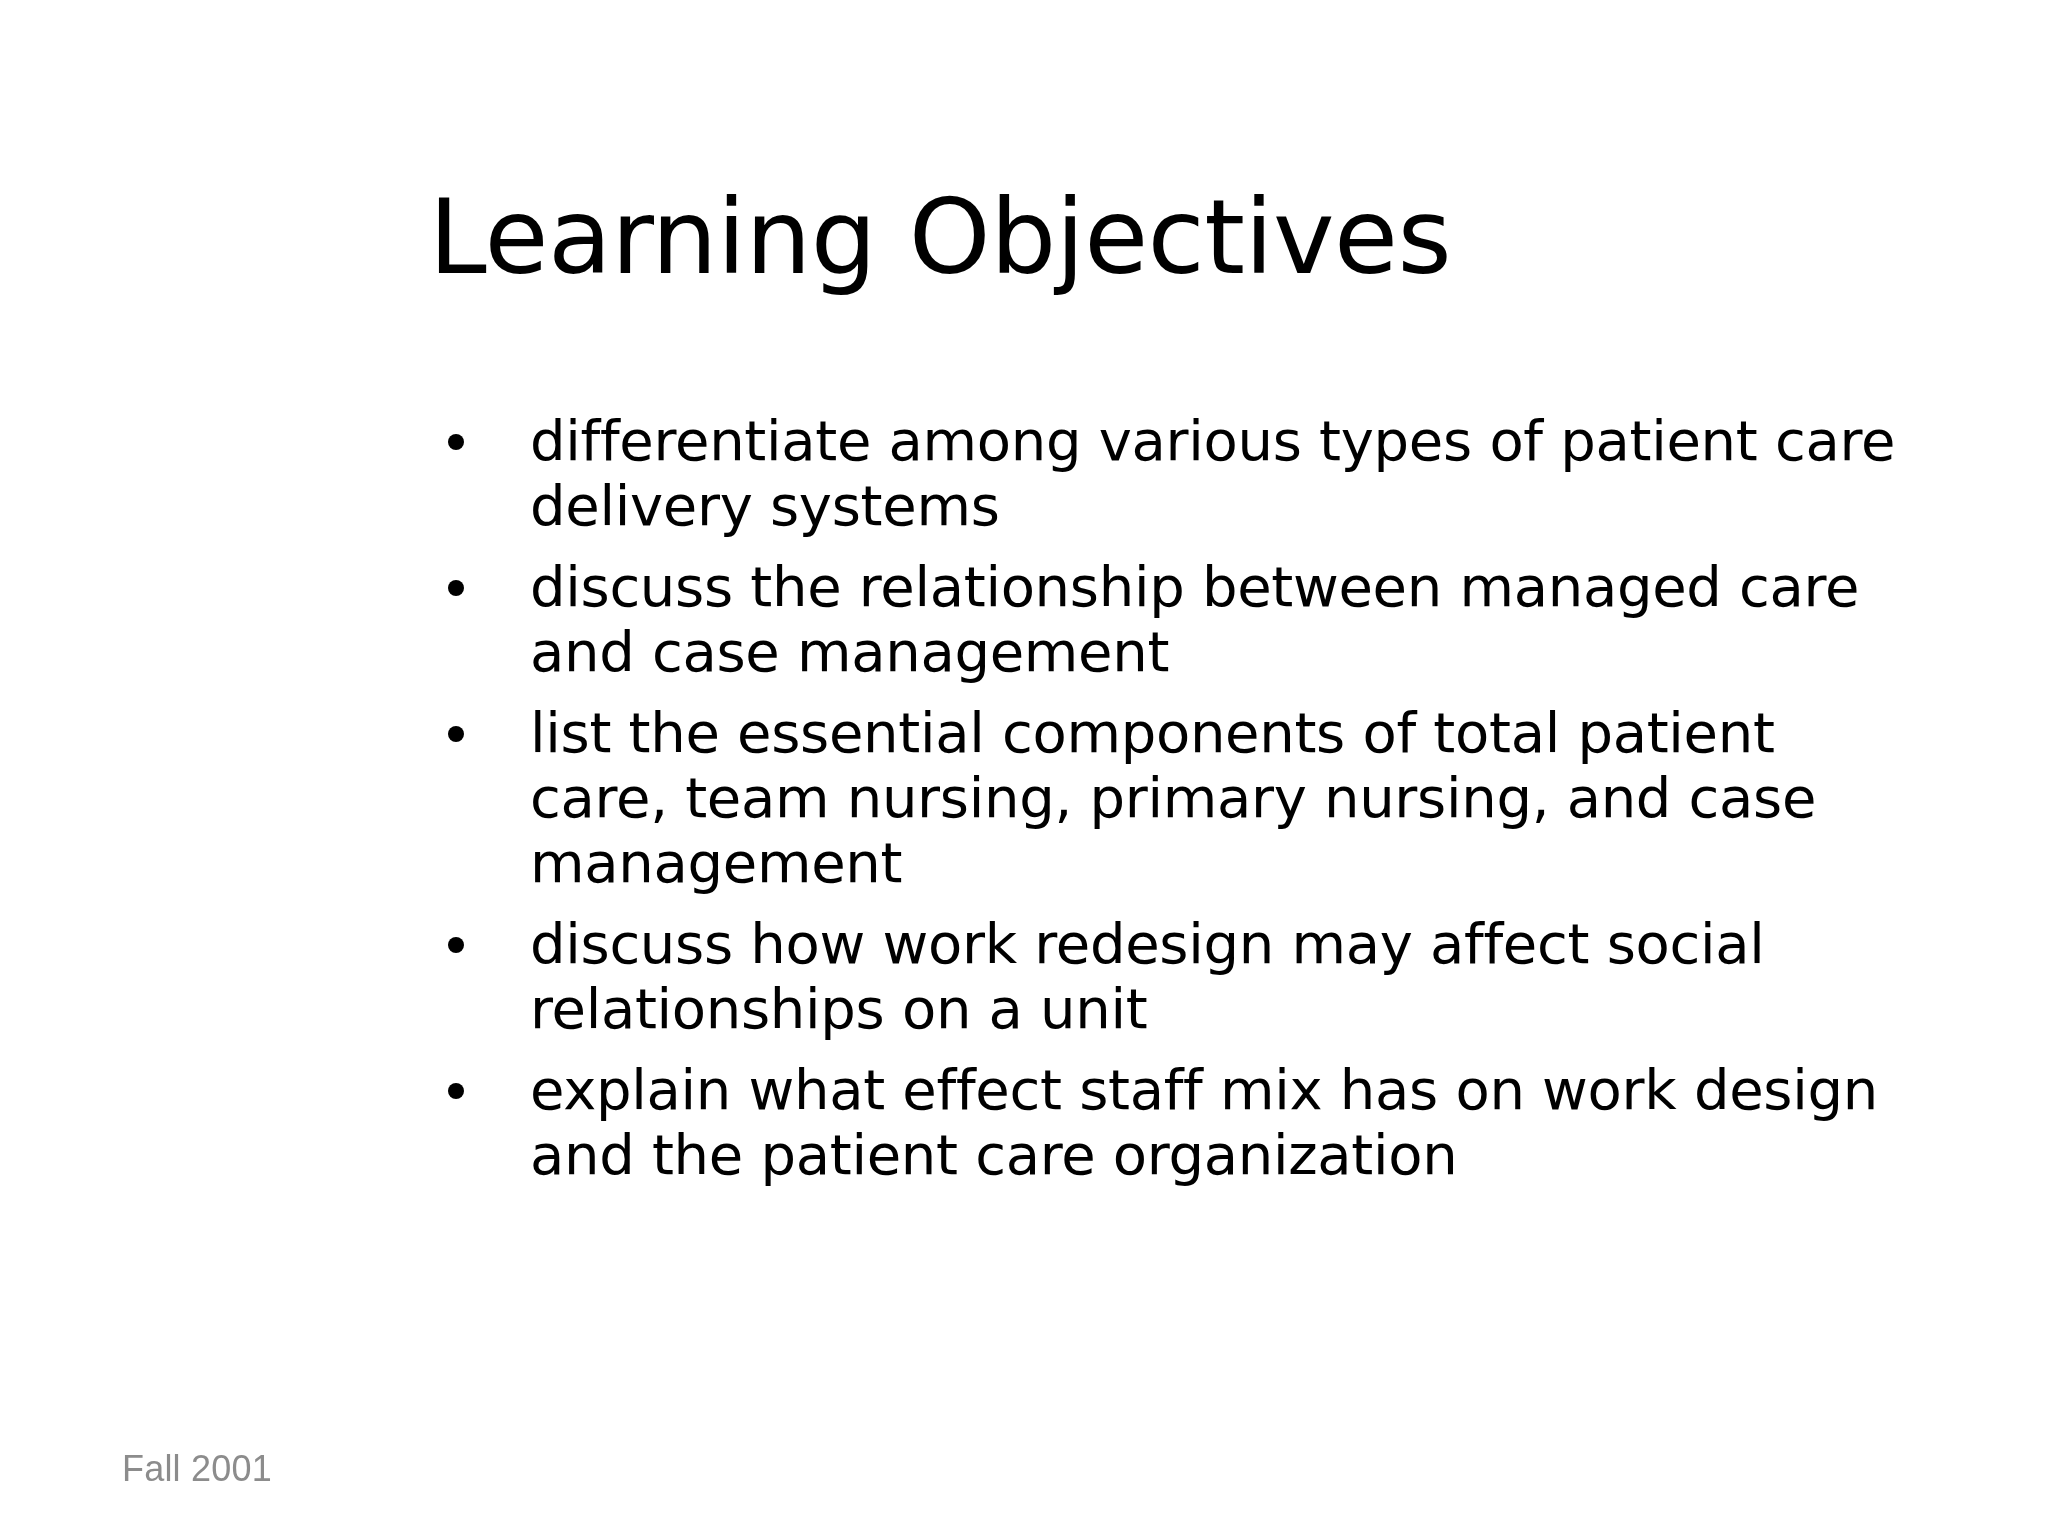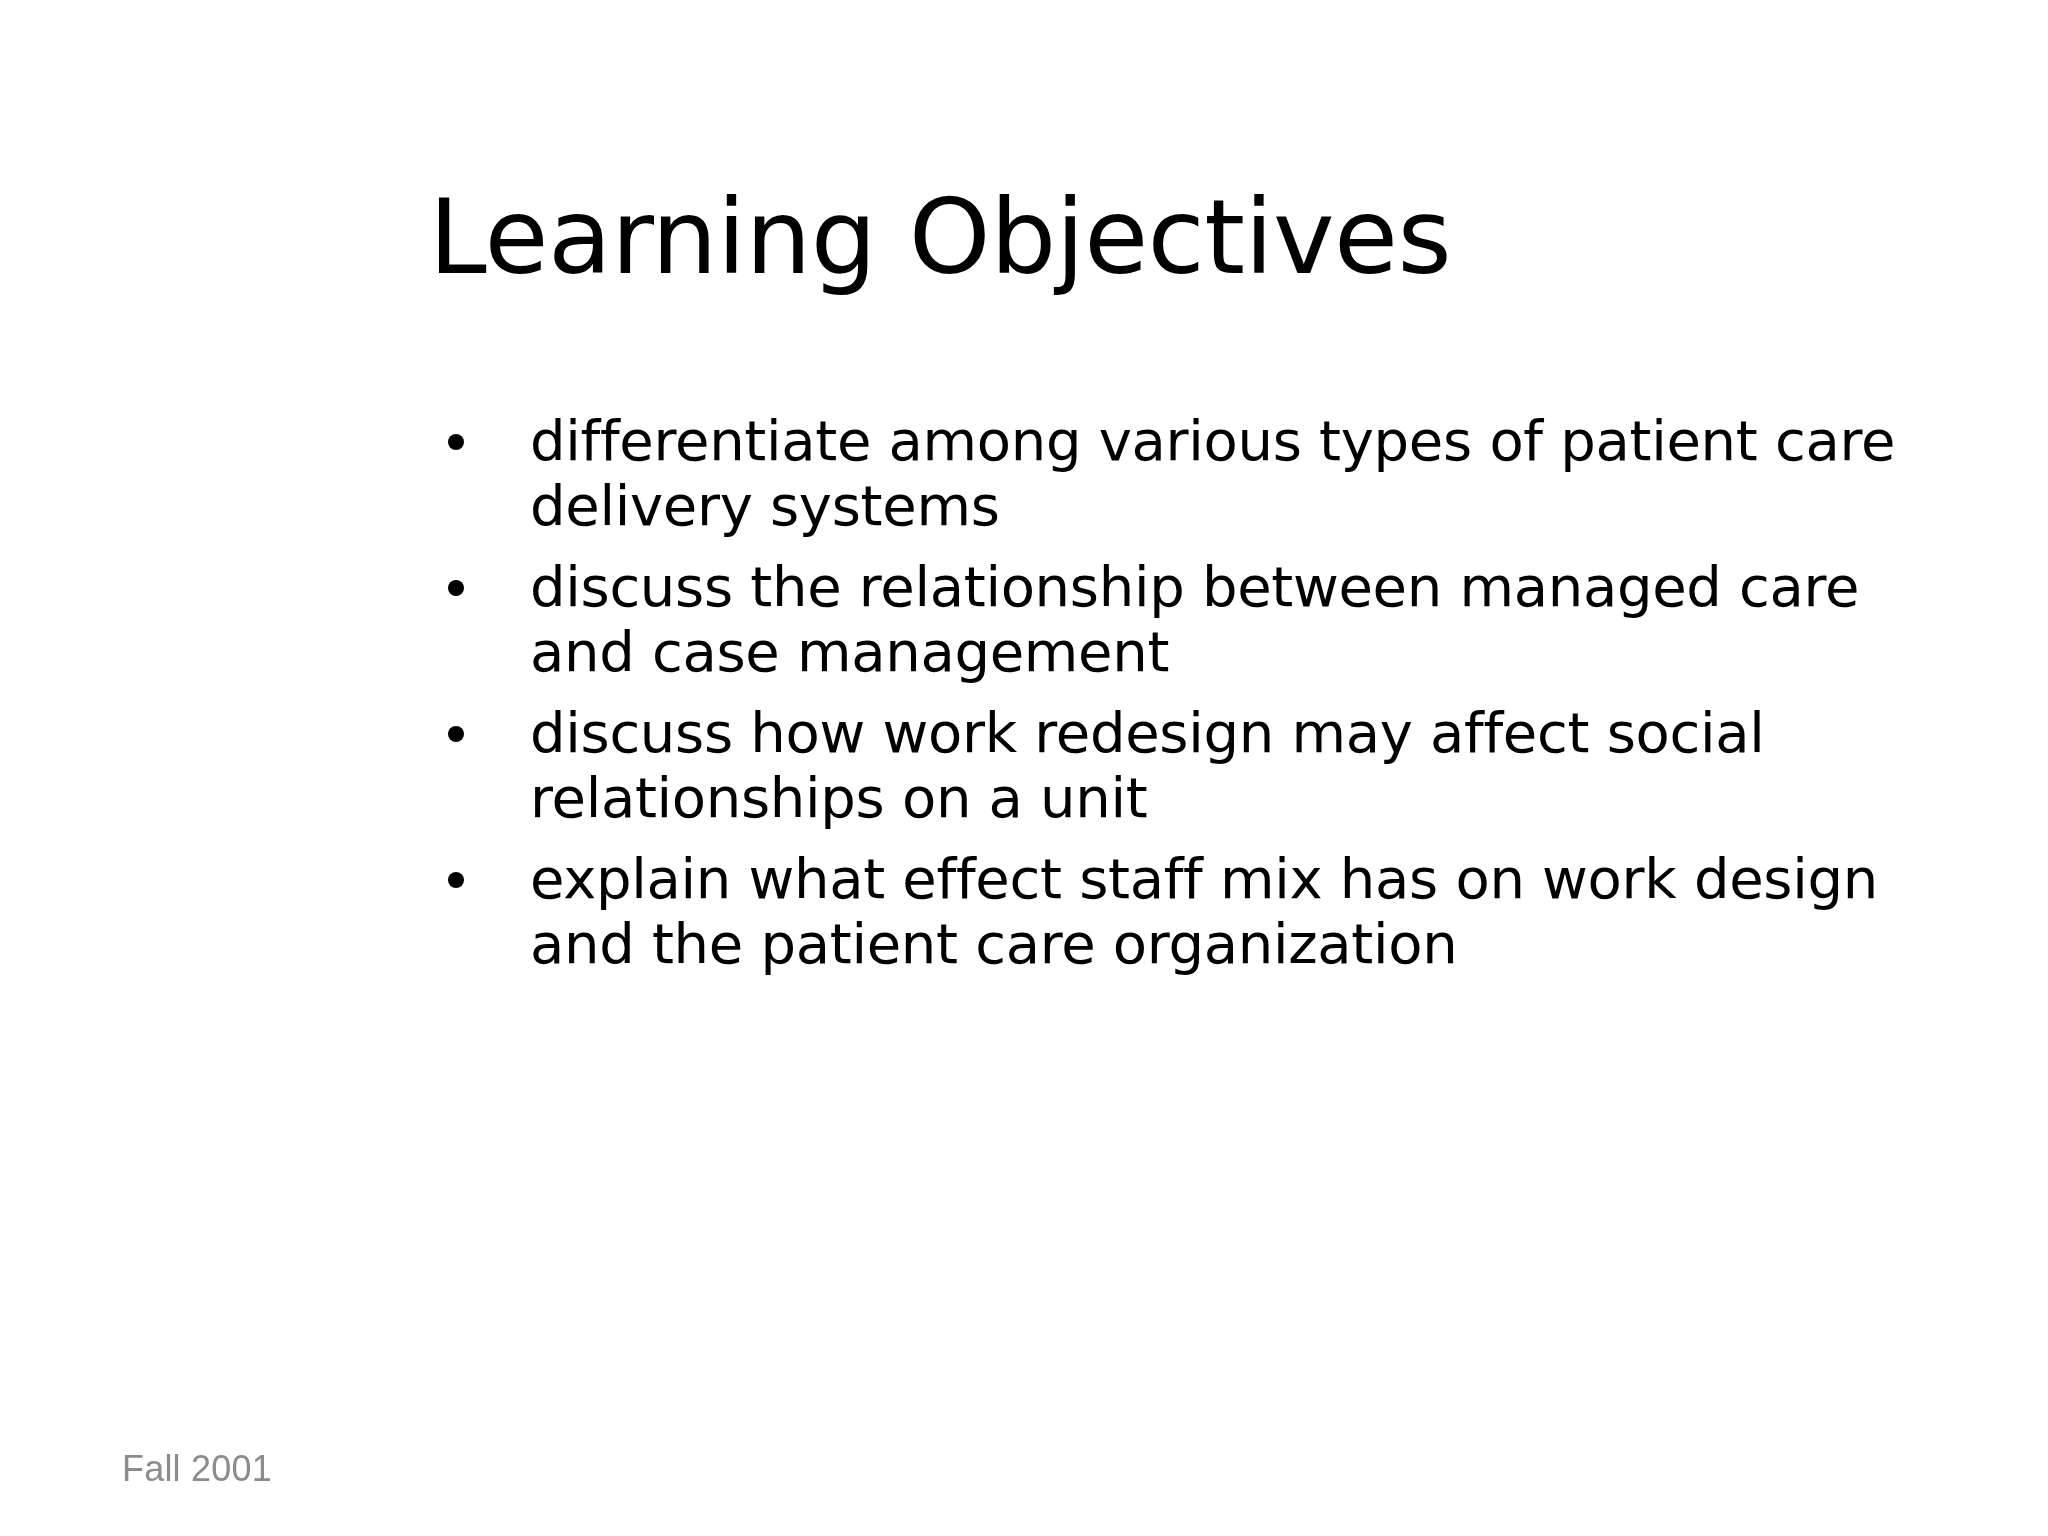--- a/index.html
+++ b/index.html
@@ -107,20 +107,24 @@
     <li class="bullet-item">
       <span class="bullet-marker"></span>
       <span class="bullet-text">differentiate among various types of patient care delivery systems</span>
     </li>
 
     <li class="bullet-item">
       <span class="bullet-marker"></span>
       <span class="bullet-text">discuss the relationship between managed care and case management</span>
     </li>
 
+    <li class="bullet-item">
+      <span class="bullet-marker"></span>
+      <span class="bullet-text">list the essential components of total patient care, team nursing, primary nursing, and case management</span>
+    </li>
 
     <li class="bullet-item">
       <span class="bullet-marker"></span>
       <span class="bullet-text">discuss how work redesign may affect social relationships on a unit</span>
     </li>
 
     <li class="bullet-item">
       <span class="bullet-marker"></span>
       <span class="bullet-text">explain what effect staff mix has on work design and the patient care organization</span>
     </li>

